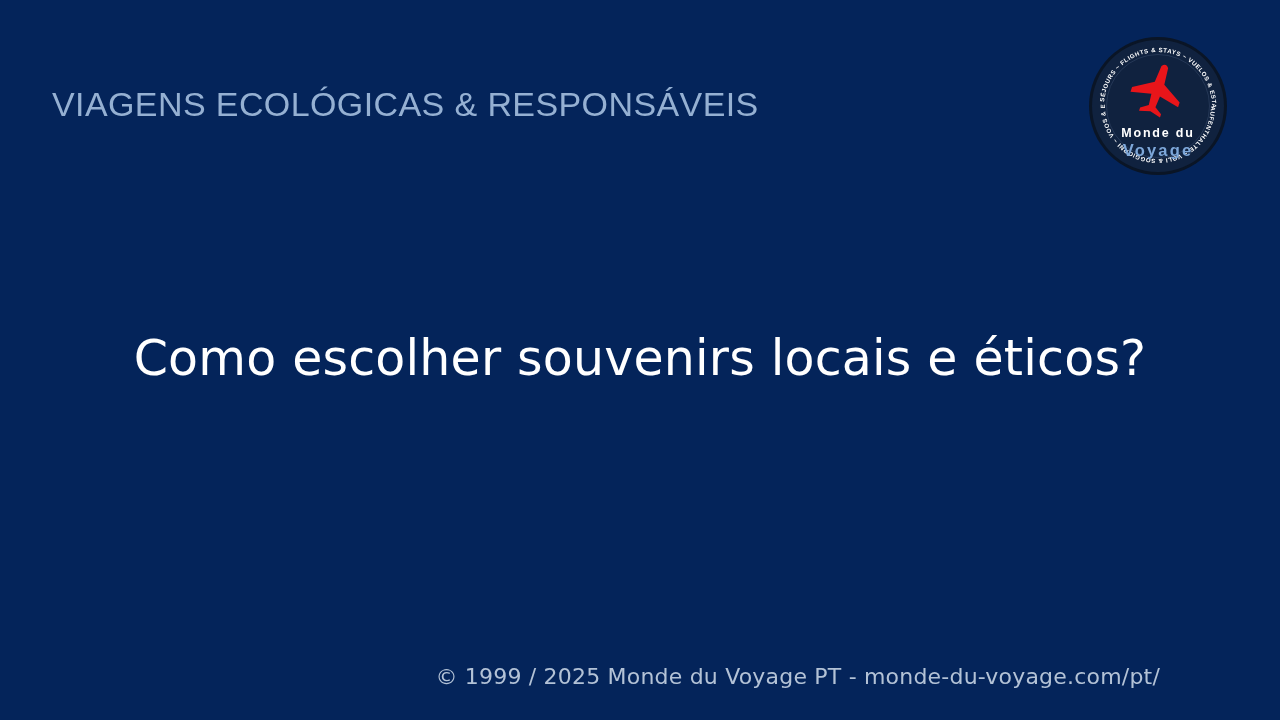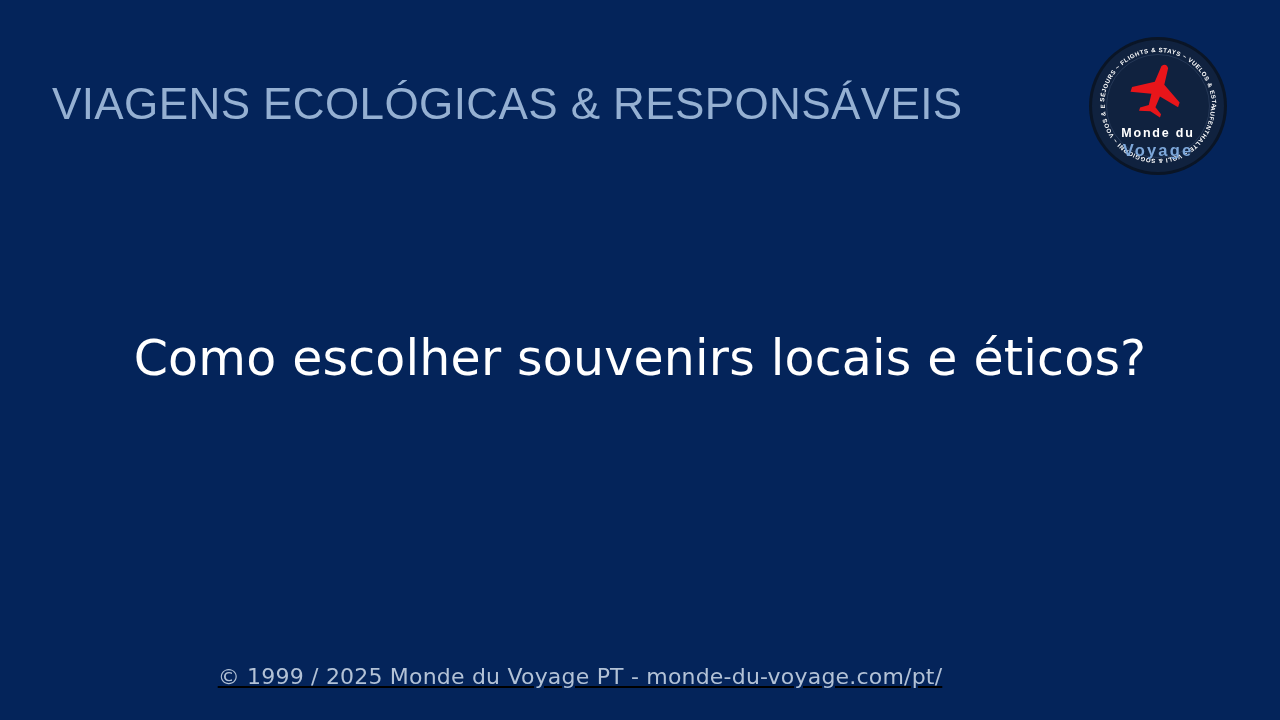--- a/index.html
+++ b/index.html
@@ -29,21 +29,21 @@
     position: absolute;
     left: 52px;
     top: 80px;
     height: 48px;
     display: flex;
     align-items: center;
   }
 
   .site-header-title {
     font-family: "Liberation Sans", sans-serif;
-    font-size: 44px;
+    font-size: 34px;
     font-weight: 400;
     letter-spacing: 0.4px;
     color: #95b0d2;
     white-space: nowrap;
     line-height: 1;
   }
 
   
   .logo {
     position: absolute;
@@ -82,22 +82,21 @@
     max-width: 1100px;
     transform: translateY(-1px);
   }
 
   
   .site-footer {
     position: absolute;
     left: 0;
     bottom: 30px;
     width: 1160px;
-    text-align: center;
-    text-decoration: underline;
+    text-align: right;
   }
 
   .site-footer-text {
     font-family: "DejaVu Sans", sans-serif;
     font-size: 22px;
     font-weight: 400;
     color: #b3c2d6;
     letter-spacing: 0.2px;
     line-height: 1.2;
   }

